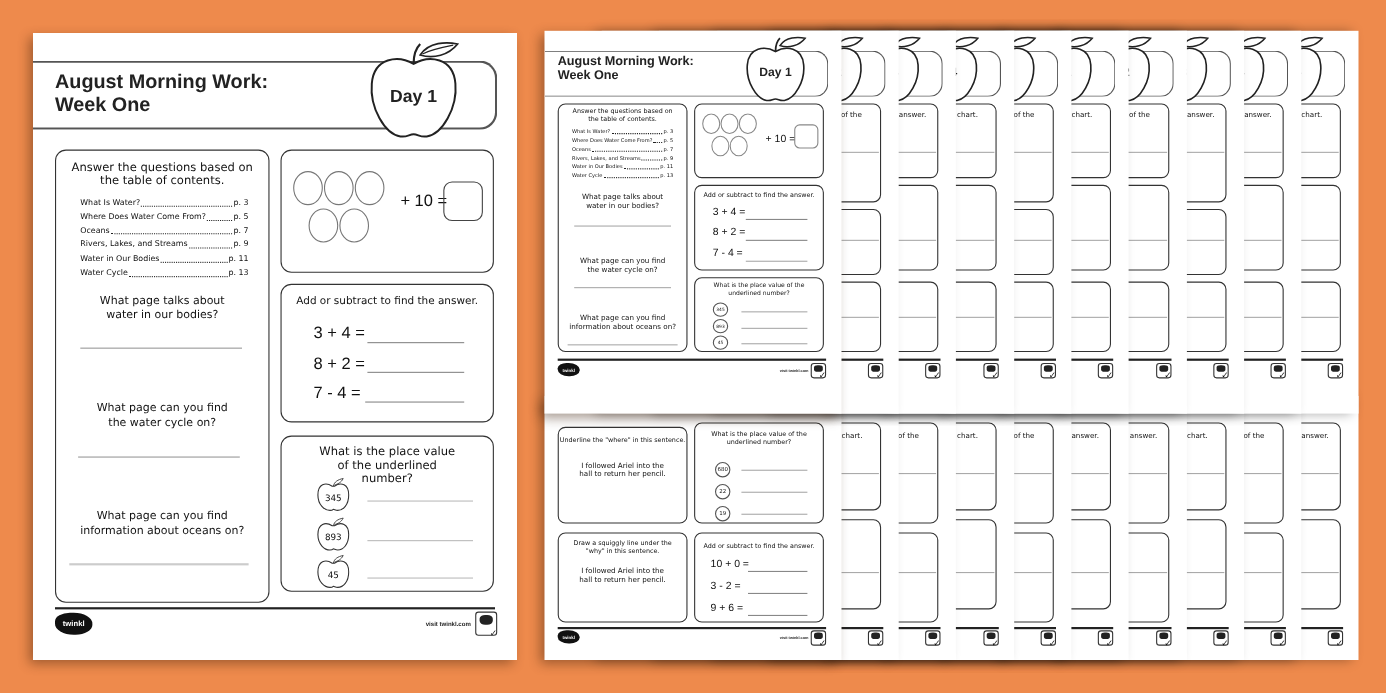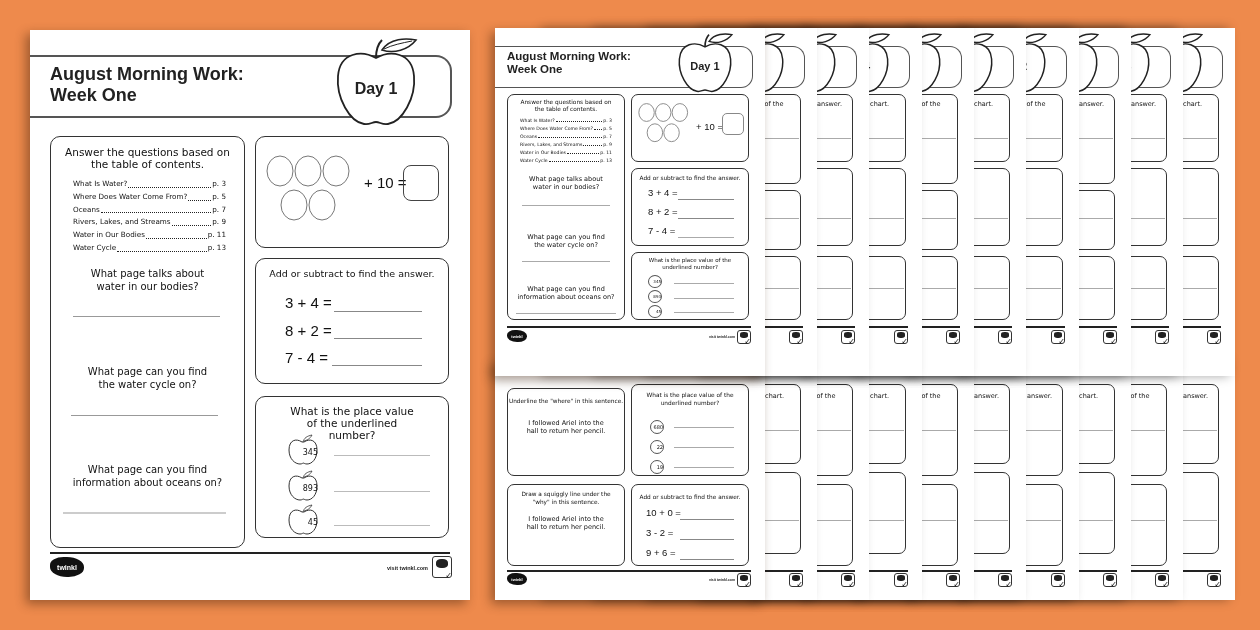--- a/index.html
+++ b/index.html
@@ -39,21 +39,21 @@
   
   .stack-page { width: 270px; height: 348px; }
   .sp-band { position: absolute; left: 0; right: 12px; top: 18px; height: 42px; border-top: 1.4px solid #555; border-bottom: 1.4px solid #555; border-right: 1.4px solid #555; border-radius: 0 12px 12px 0; }
   .sp-title { position: absolute; left: 12px; top: 22px; font-family: "Liberation Sans", sans-serif; font-weight: bold; font-size: 11.5px; line-height: 13px; color: #222; }
   .sbox { position: absolute; border: 1.2px solid #333; border-radius: 7px; background: #fff; }
   .s-text { position: absolute; left: 0; right: 0; text-align: center; font-size: 6.5px; line-height: 8px; color: #111; }
   .s-toc { position: absolute; left: 12px; right: 12px; top: 22px; }
   .s-toc .toc-row { font-size: 4.6px; line-height: 8px; }
   .s-line { position: absolute; height: 1px; background: #aaa; }
   .s-eq { position: absolute; font-family: "Liberation Sans", sans-serif; font-size: 9.5px; color: #111; }
-  .num-apple { position: absolute; font-size: 5px; text-align: right; }
+  .num-apple { position: absolute; font-size: 5px; text-align: center; }
   .shade { position: absolute; top: 0; bottom: 0; left: 0; width: 14px; background: linear-gradient(to right, rgba(0,0,0,0.25), rgba(0,0,0,0)); }
 </style>
 </head>
 <body>
 
 <div class="page" id="front">
   <div class="hdr-band"></div>
   <div class="title">
     <div>August Morning Work:</div>
     <div>Week One</div>

